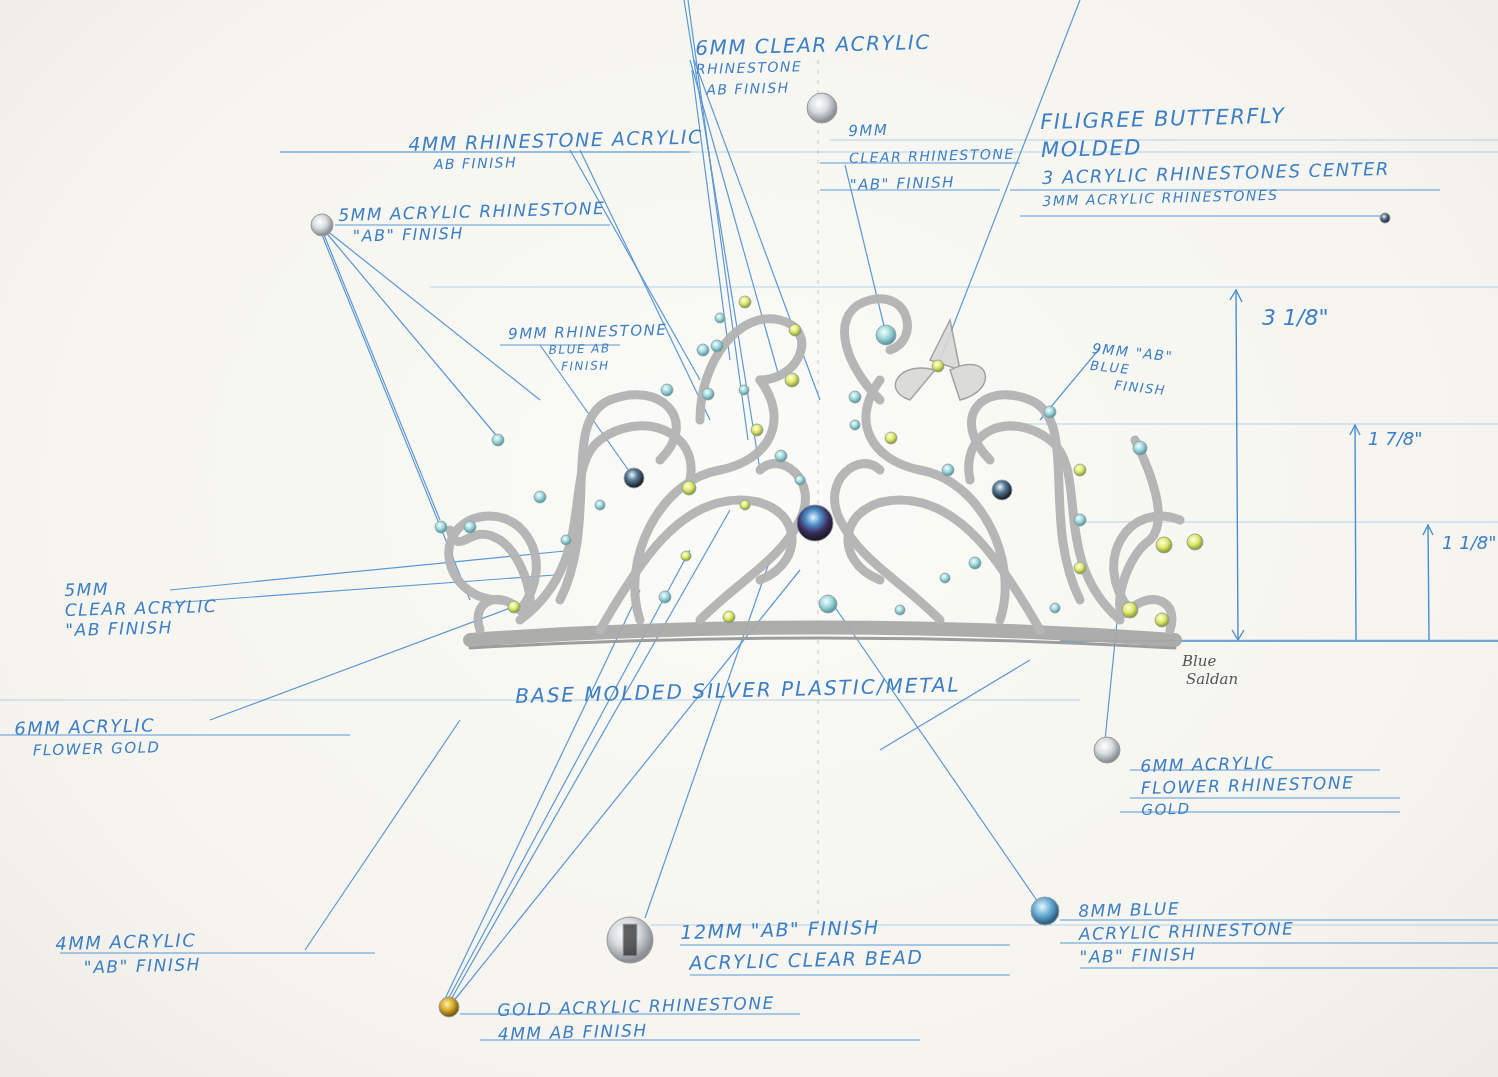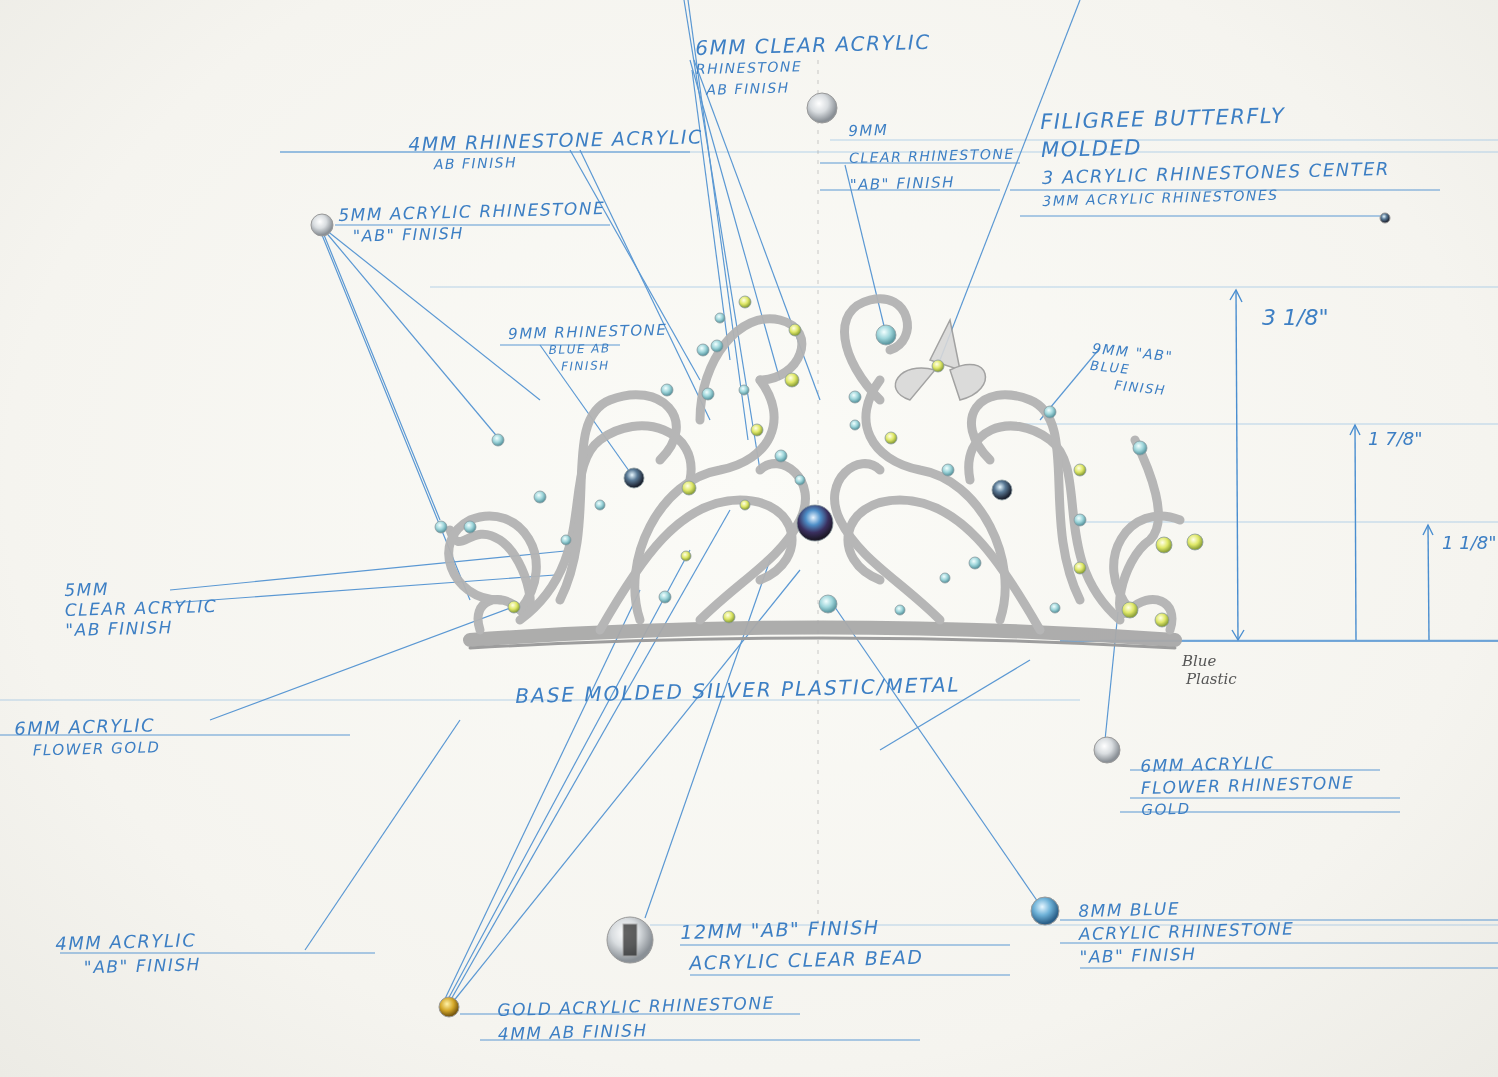--- a/index.html
+++ b/index.html
@@ -326,16 +326,16 @@
   <span class="ln" style="font-size:17px;">Acrylic Rhinestone</span>
   <span class="ln" style="font-size:17px;">"AB" Finish</span>
 </div>
 
 <div class="dim" style="left:1262px; top:305px;">3 1/8"</div>
 <div class="dim" style="left:1368px; top:428px; font-size:18px;">1 7/8"</div>
 <div class="dim" style="left:1442px; top:532px; font-size:18px;">1 1/8"</div>
 
 <div class="sig" style="left:1182px; top:652px;">
   <span style="display:block;">Blue</span>
-  <span style="display:block; padding-left:4px;">Plastic</span>
+  <span style="display:block; padding-left:4px;">Saldan</span>
 </div>
 
 </div>
 
 </body></html>

